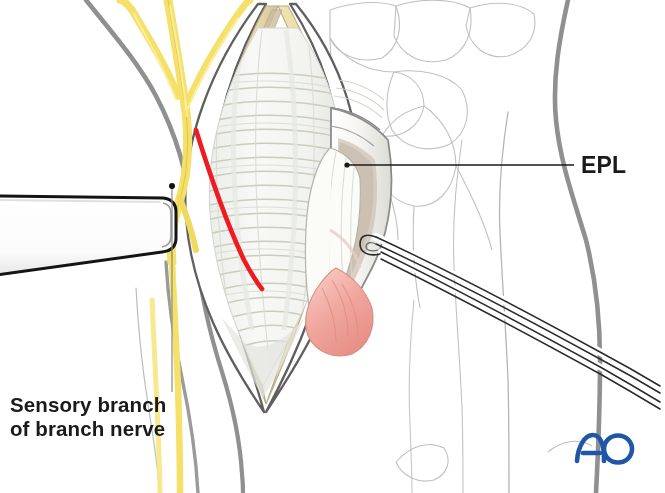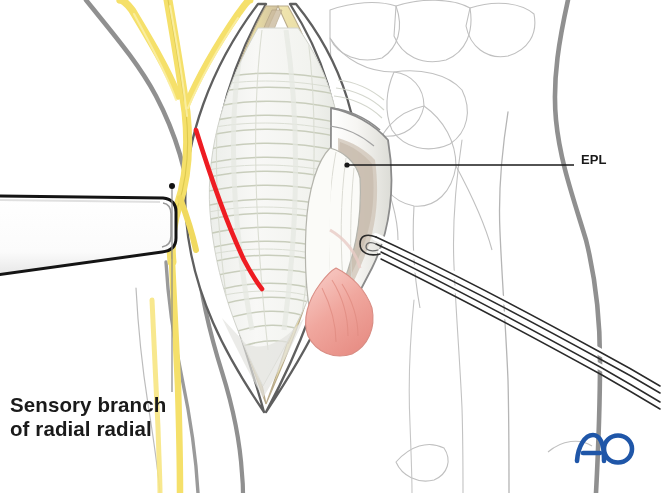--- a/index.html
+++ b/index.html
@@ -33,21 +33,21 @@
     letter-spacing: 0.1px;
   }
   #label-nerve {
     left: 10px;
     top: 393px;
     font-size: 20.5px;
   }
   #label-epl {
     left: 581px;
     top: 152px;
-    font-size: 13px;
+    font-size: 23px;
   }
   #logo-ao {
     position: absolute;
     left: 573px;
     top: 428px;
     width: 64px;
     height: 40px;
   }
 </style>
 </head>
@@ -324,21 +324,21 @@
 
     <g>
       <line x1="347" y1="165" x2="574" y2="165" stroke="#1a1a1a" stroke-width="1.4"></line>
       <circle cx="347" cy="165" r="2.6" fill="#1a1a1a"></circle>
       <line x1="172" y1="186" x2="172" y2="392" stroke="#8a8a8a" stroke-width="1.2"></line>
       <circle cx="172" cy="186" r="3" fill="#111111"></circle>
     </g>
   </svg>
 
   <div class="label" id="label-nerve">Sensory branch
-of radial radial</div>
+of branch nerve</div>
 
   <div class="label" id="label-epl">EPL</div>
 
   <svg id="logo-ao" viewBox="0 0 64 40" xmlns="http://www.w3.org/2000/svg">
     <g fill="none" stroke="#1f56a8" stroke-width="4.6" stroke-linecap="round" stroke-linejoin="round">
       <path d="M4 33 C 5 18, 12 7, 20 7 C 27 7, 31 16, 31 30 L 31 33"></path>
       <path d="M10 25 L 27 25"></path>
       <ellipse cx="45" cy="21" rx="14" ry="13.5"></ellipse>
     </g>
   </svg>

